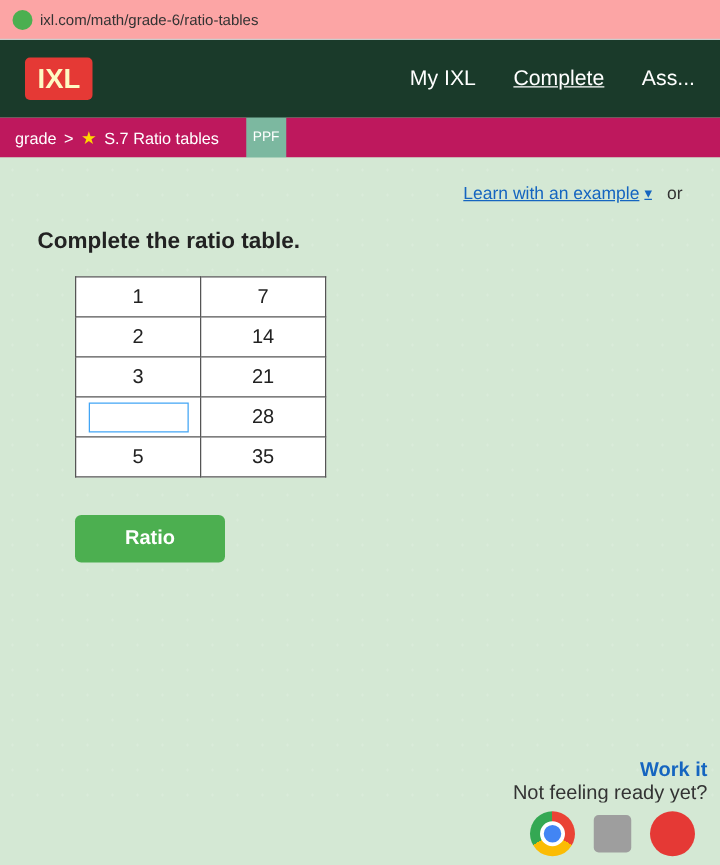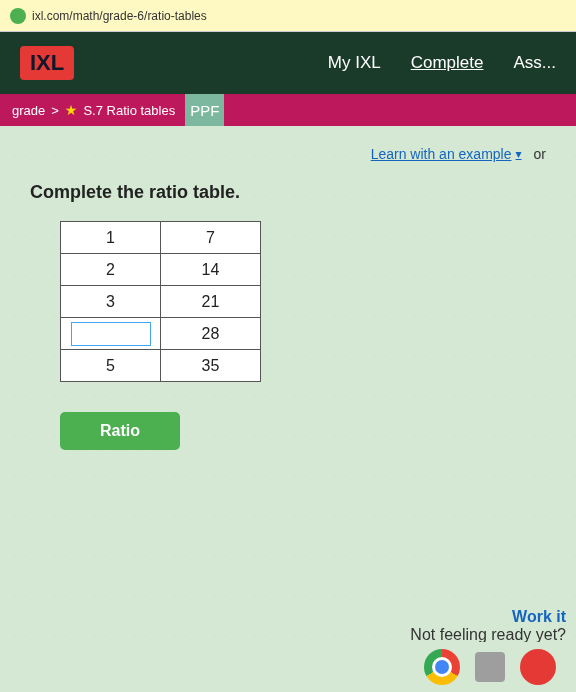--- a/index.html
+++ b/index.html
@@ -7,21 +7,21 @@
       width: 576px;
       height: 692px;
       font-family: Arial, sans-serif;
       background: #c8e6c9;
       overflow: hidden;
       position: relative;
     }
 
     
     .browser-bar {
-      background: #fef9c3;
+      background: #fca5a5;
       height: 32px;
       display: flex;
       align-items: center;
       padding: 0 10px;
       border-bottom: 1px solid #ccc;
       font-size: 12px;
       color: #333;
     }
     .browser-icon {
       width: 16px;
@@ -40,21 +40,21 @@
     .ixl-header {
       background: #1a3a2a;
       height: 62px;
       display: flex;
       align-items: center;
       padding: 0 20px;
       position: relative;
     }
     .ixl-logo {
       background: #e53935;
-      color: #0f172a;
+      color: #fef9c3;
       font-weight: bold;
       font-size: 22px;
       padding: 4px 10px;
       border-radius: 4px;
       margin-right: auto;
     }
     .header-nav {
       display: flex;
       gap: 30px;
       color: white;
@@ -80,23 +80,23 @@
       gap: 6px;
     }
     .breadcrumb-star {
       color: #ffd700;
       font-size: 14px;
     }
     .breadcrumb-ppf {
       background: #7cb8a0;
       padding: 15px 5px;
       border-radius: 3px;
-      font-size: 15px;
-      color: white;
-      margin-left: 4px;
+      font-size: 11px;
+      color: white;
+      margin-left: 16px;
     }
 
     
     .main-content {
       background: #d4e8d4;
       min-height: 598px;
       padding: 20px 30px;
       position: relative;
       background-image: radial-gradient(circle, rgba(255,255,255,0.15) 1px, transparent 1px);
       background-size: 20px 20px;

